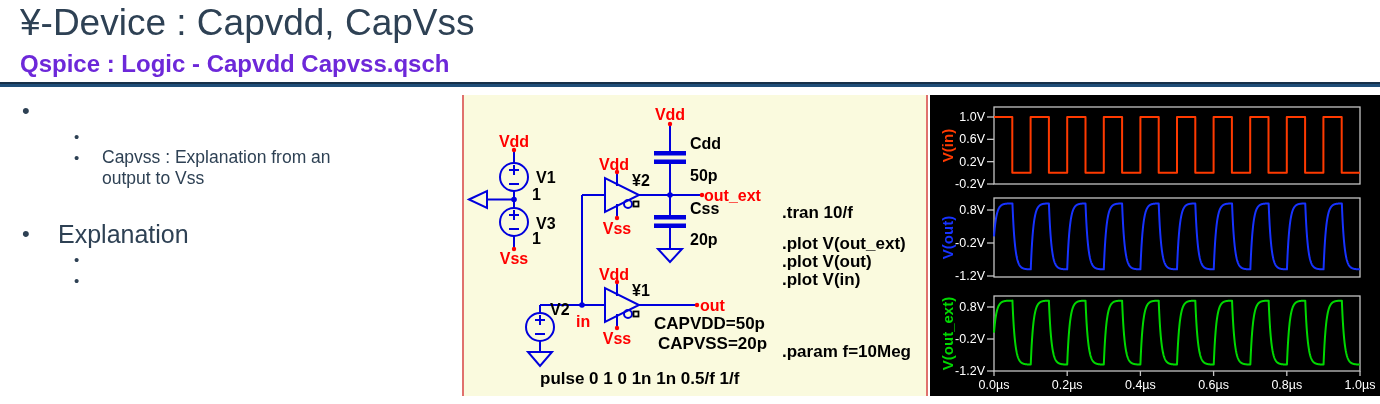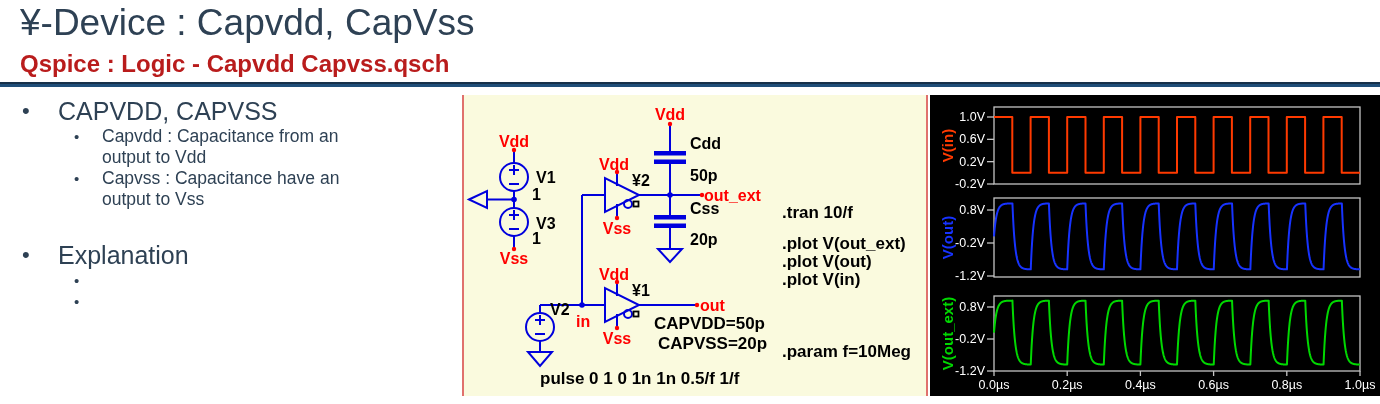--- a/index.html
+++ b/index.html
@@ -7,21 +7,21 @@
     width:1380px;height:404px;position:relative;background:#ffffff;
     font-family:"Liberation Sans",sans-serif;overflow:hidden;
   }
   
   .page-title{
     position:absolute;left:20px;top:2px;font-size:37px;font-weight:400;
     color:#2e4154;letter-spacing:0px;white-space:nowrap;
   }
   .page-subtitle{
     position:absolute;left:20px;top:50px;font-size:24px;font-weight:700;
-    color:#b91c1c;white-space:nowrap;
+    color:#6d28d9;white-space:nowrap;
   }
   .title-rule{
     position:absolute;left:0;top:82px;width:1380px;height:3px;
     background:#1f4e79;border-top:2px solid #16304a;
   }
   
   .notes{position:absolute;left:22px;top:96px;width:438px;color:#2e4154;}
   .n-h{display:flex;font-size:25px;line-height:30px;font-weight:400;}
   .n-h .b1{width:36px;font-size:22px;}
   .n-i{display:flex;font-size:17.5px;line-height:21px;}
@@ -43,30 +43,27 @@
 </head>
 <body>
 
 <div class="page-title">¥-Device : Capvdd, CapVss</div>
 <div class="page-subtitle">Qspice : Logic - Capvdd Capvss.qsch</div>
 <div class="title-rule"></div>
 
 <div class="notes">
   <div class="n-h">
     <span class="b1">•</span>
-    <span>CAPVDD, CAPVSS</span>
-  </div>
-  <div class="n-i">
-    <span class="b2">•</span>
-    <span class="itxt">Capvdd : Capacitance from an
-output to Vdd</span>
-  </div>
-  <div class="n-i">
-    <span class="b2">•</span>
-    <span class="itxt">Capvss : Capacitance have an
+  </div>
+  <div class="n-i">
+    <span class="b2">•</span>
+  </div>
+  <div class="n-i">
+    <span class="b2">•</span>
+    <span class="itxt">Capvss : Explanation from an
 output to Vss</span>
   </div>
   <div class="n-h sect2">
     <span class="b1">•</span>
     <span>Explanation</span>
   </div>
   <div class="n-i">
     <span class="b2">•</span>
   </div>
   <div class="n-i">

